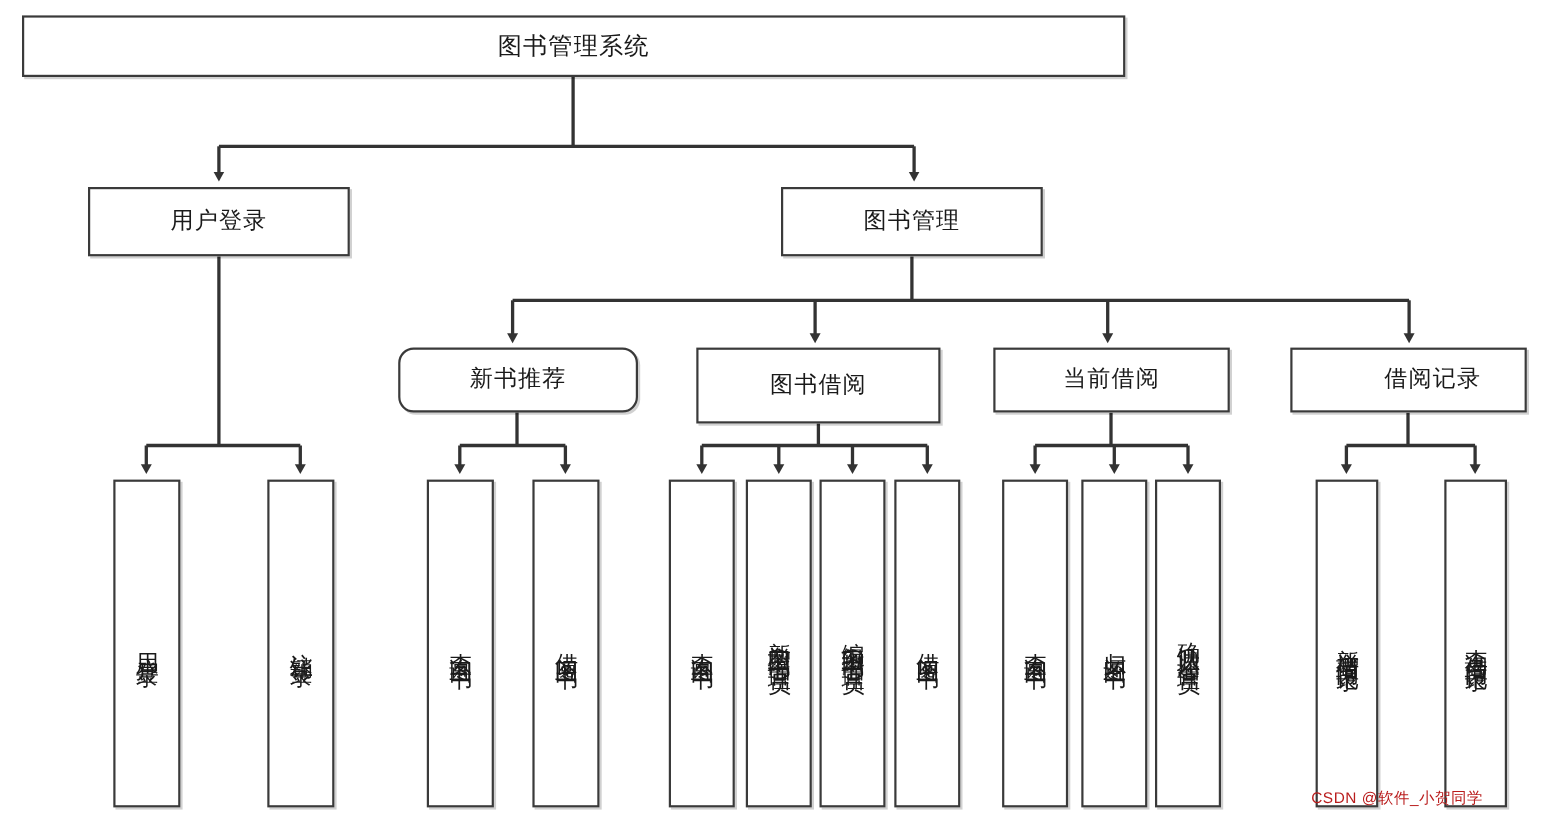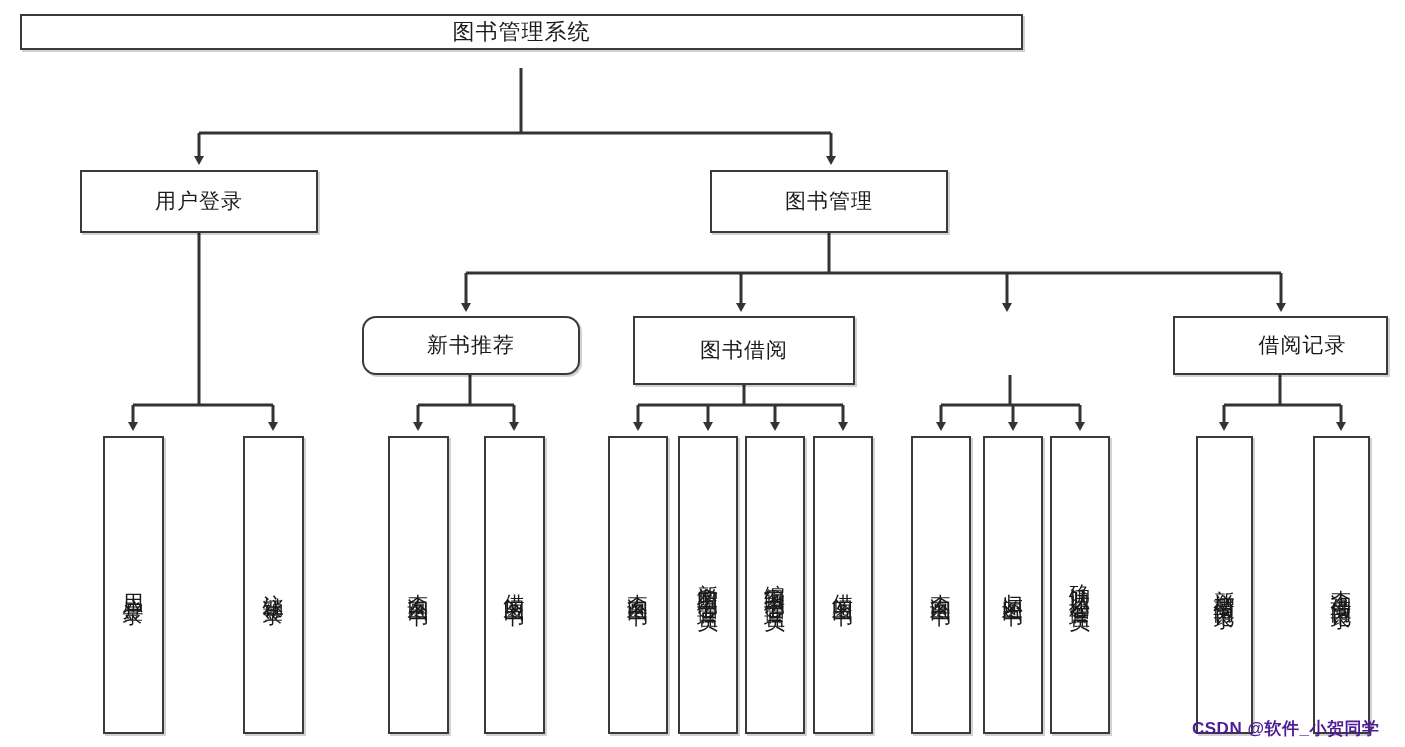--- a/index.html
+++ b/index.html
@@ -62,26 +62,25 @@
     writing-mode: vertical-rl;
     text-orientation: upright;
     font-size: 21px;
     letter-spacing: 4px;
     line-height: 1;
     white-space: nowrap;
     transform: none;
   }
   .watermark {
     position: absolute;
-    font-size: 17px;
-    color: #4c1d95;
+    font-size: 14px;
+    color: #b91c1c;
     white-space: nowrap;
     letter-spacing: 0.5px;
     user-select: none;
-    font-weight: bold;
   }
 </style>
 </head>
 <body>
 
 <div id="canvas">
 
   <svg class="wires" viewBox="0 0 1405 747" xmlns="http://www.w3.org/2000/svg">
     <defs>
       <marker id="arrow" markerWidth="11" markerHeight="11" refX="2" refY="5.5" orient="auto" markerUnits="userSpaceOnUse">
@@ -125,37 +124,40 @@
       <path d="M1013,405 L1013,424" marker-end="url(#arrow)"></path>
       <path d="M1080,405 L1080,424" marker-end="url(#arrow)"></path>
 
       <path d="M1280,375 L1280,405"></path>
       <path d="M1224,405 L1341,405"></path>
       <path d="M1224,405 L1224,424" marker-end="url(#arrow)"></path>
       <path d="M1341,405 L1341,424" marker-end="url(#arrow)"></path>
     </g>
   </svg>
 
-  <div class="node root horiz" style="left:20px; top:14px; width:1003px; height:36px;">
+  <div class="node root horiz" style="left:20px; top:14px; width:1003px; height:56px;">
     <span class="label">图书管理系统</span>
   </div>
 
   <div class="node horiz" style="left:80px; top:170px; width:238px; height:63px;">
     <span class="label">用户登录</span>
   </div>
   <div class="node horiz" style="left:710px; top:170px; width:238px; height:63px;">
     <span class="label">图书管理</span>
   </div>
 
   <div class="node horiz" style="left:362px; top:316px; width:218px; height:59px;border-radius:14px;">
     <span class="label">新书推荐</span>
   </div>
   <div class="node horiz" style="left:633px; top:316px; width:222px; height:69px;">
     <span class="label">图书借阅</span>
   </div>
+  <div class="node horiz" style="left:903px; top:316px; width:215px; height:59px;">
+    <span class="label">当前借阅</span>
+  </div>
   <div class="node horiz" style="left:1173px; top:316px; width:215px; height:59px;padding-left:44px;">
     <span class="label">借阅记录</span>
   </div>
 
   <div class="node vert" style="left:103px; top:436px; width:61px; height:298px;">
     <span class="label">用户登录</span>
   </div>
   <div class="node vert" style="left:243px; top:436px; width:61px; height:298px;">
     <span class="label">注销登录</span>
   </div>

